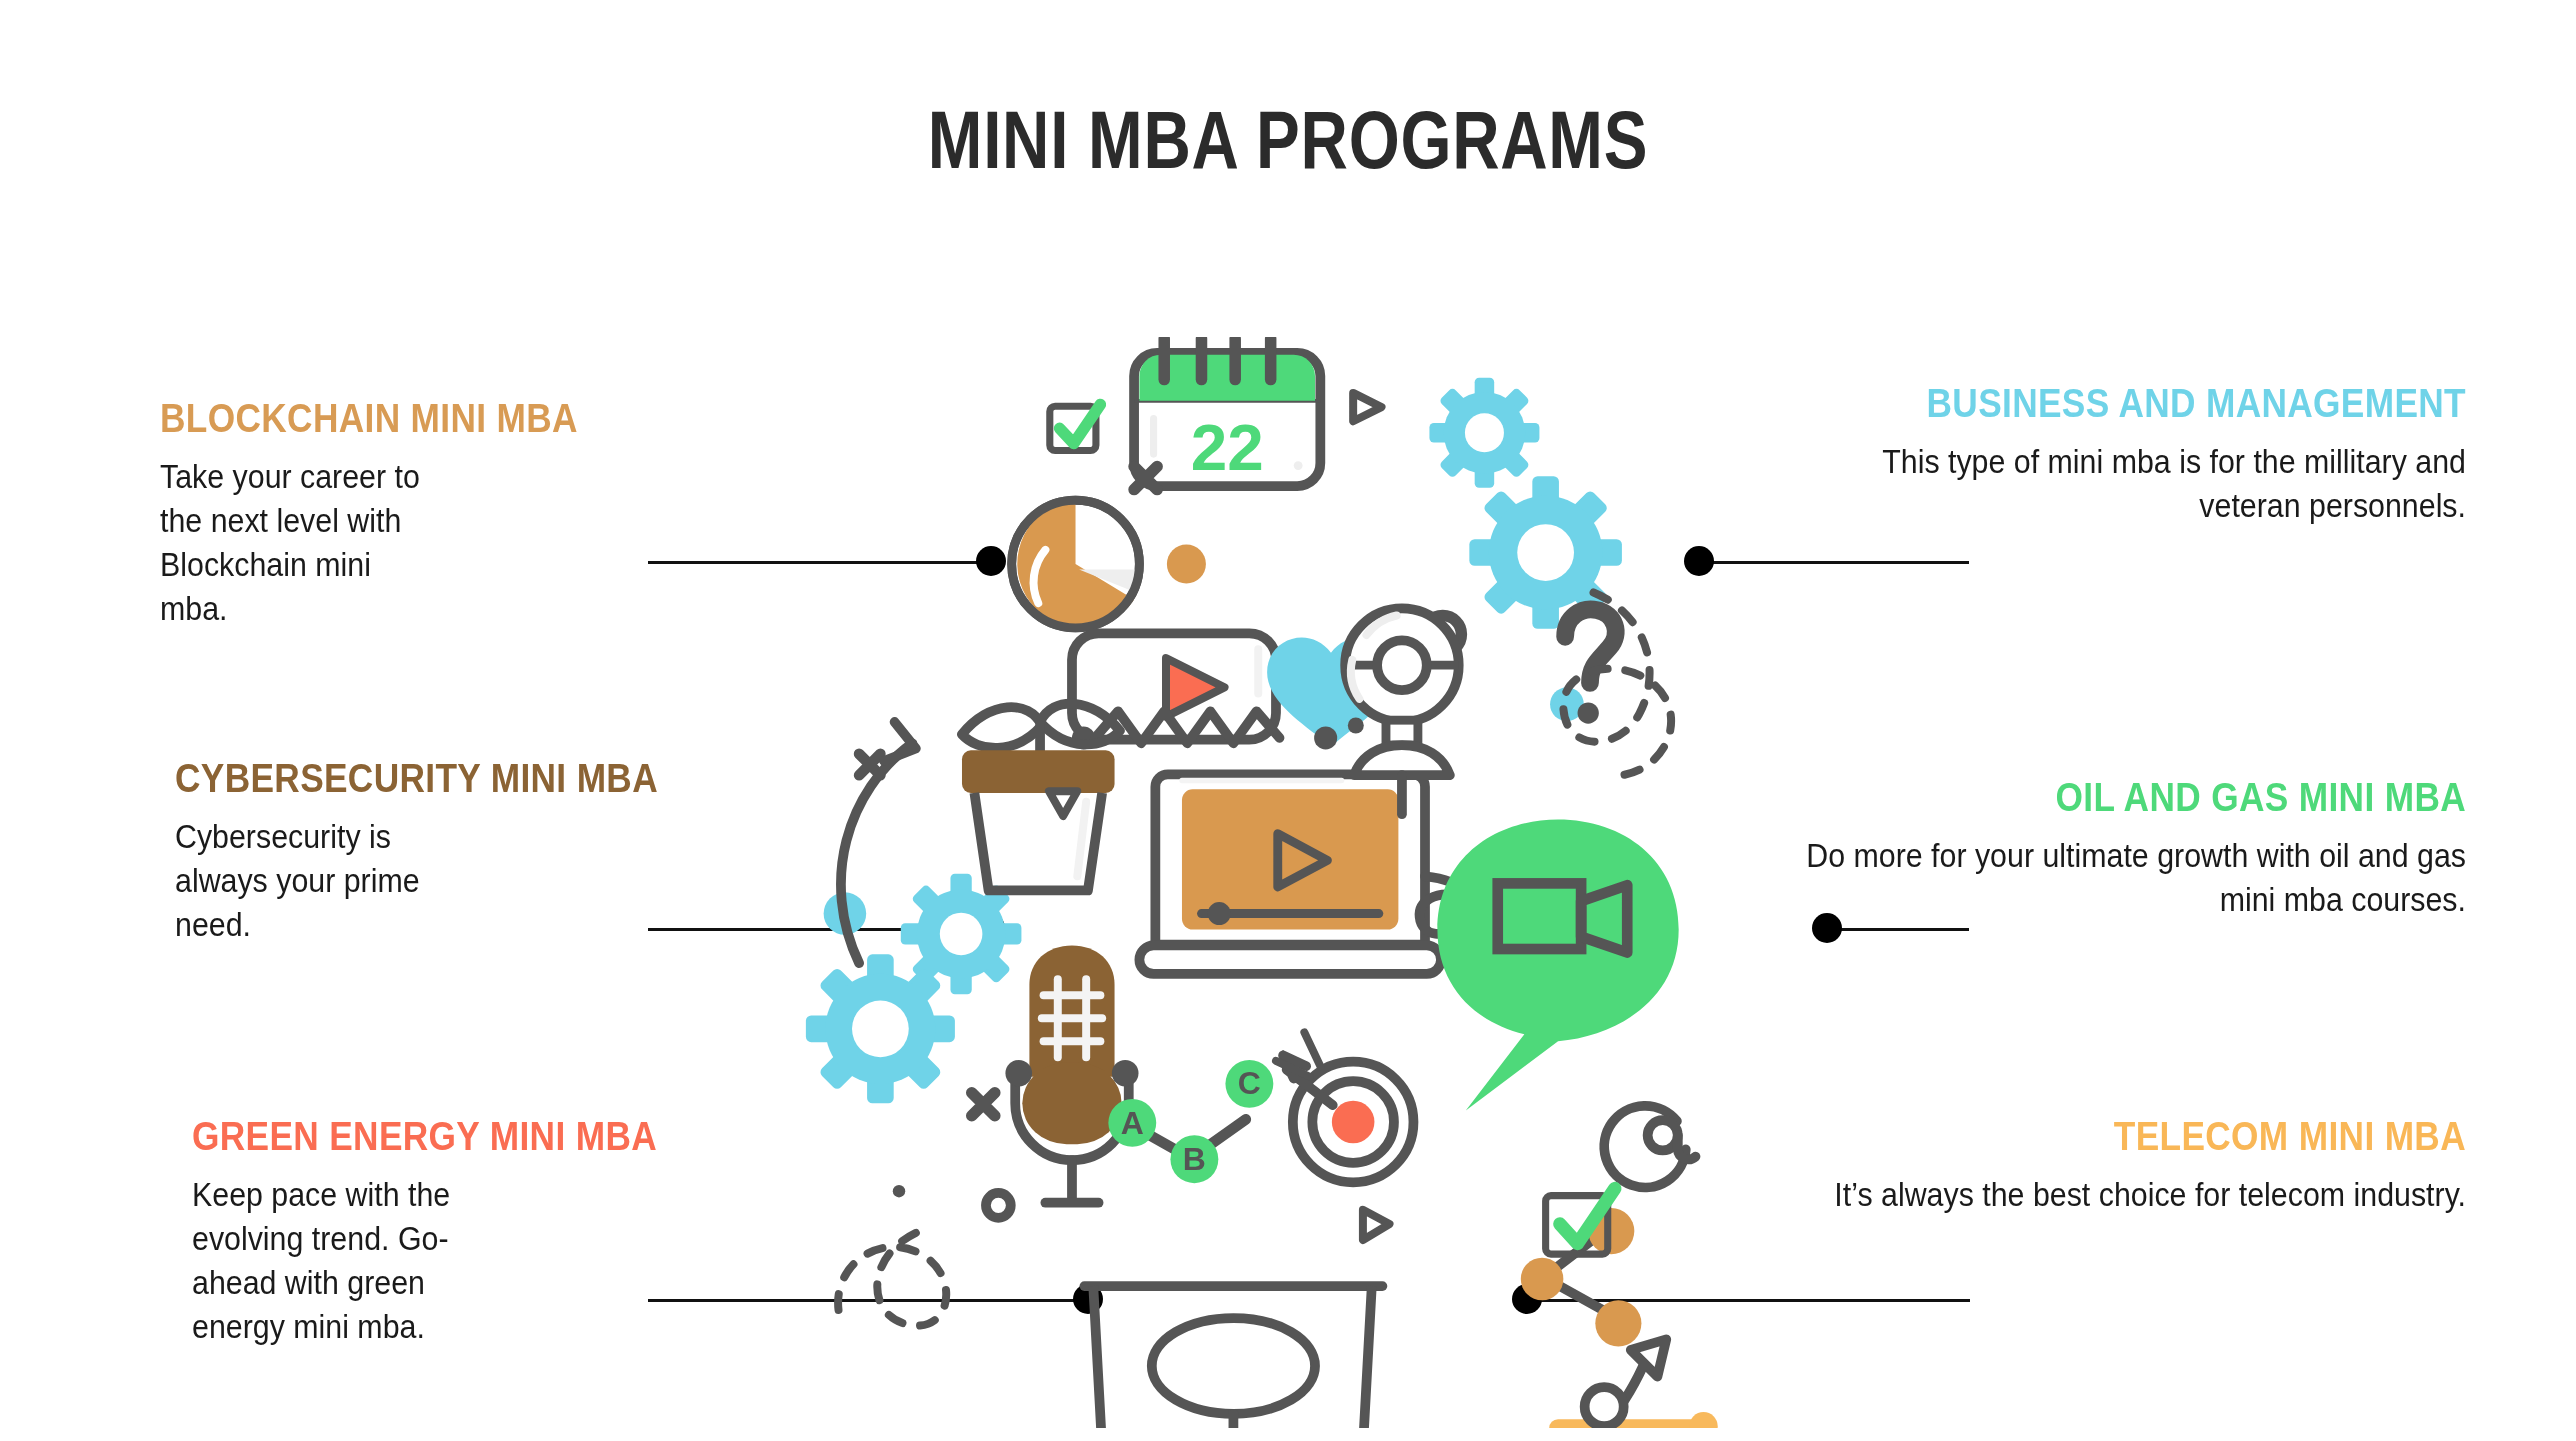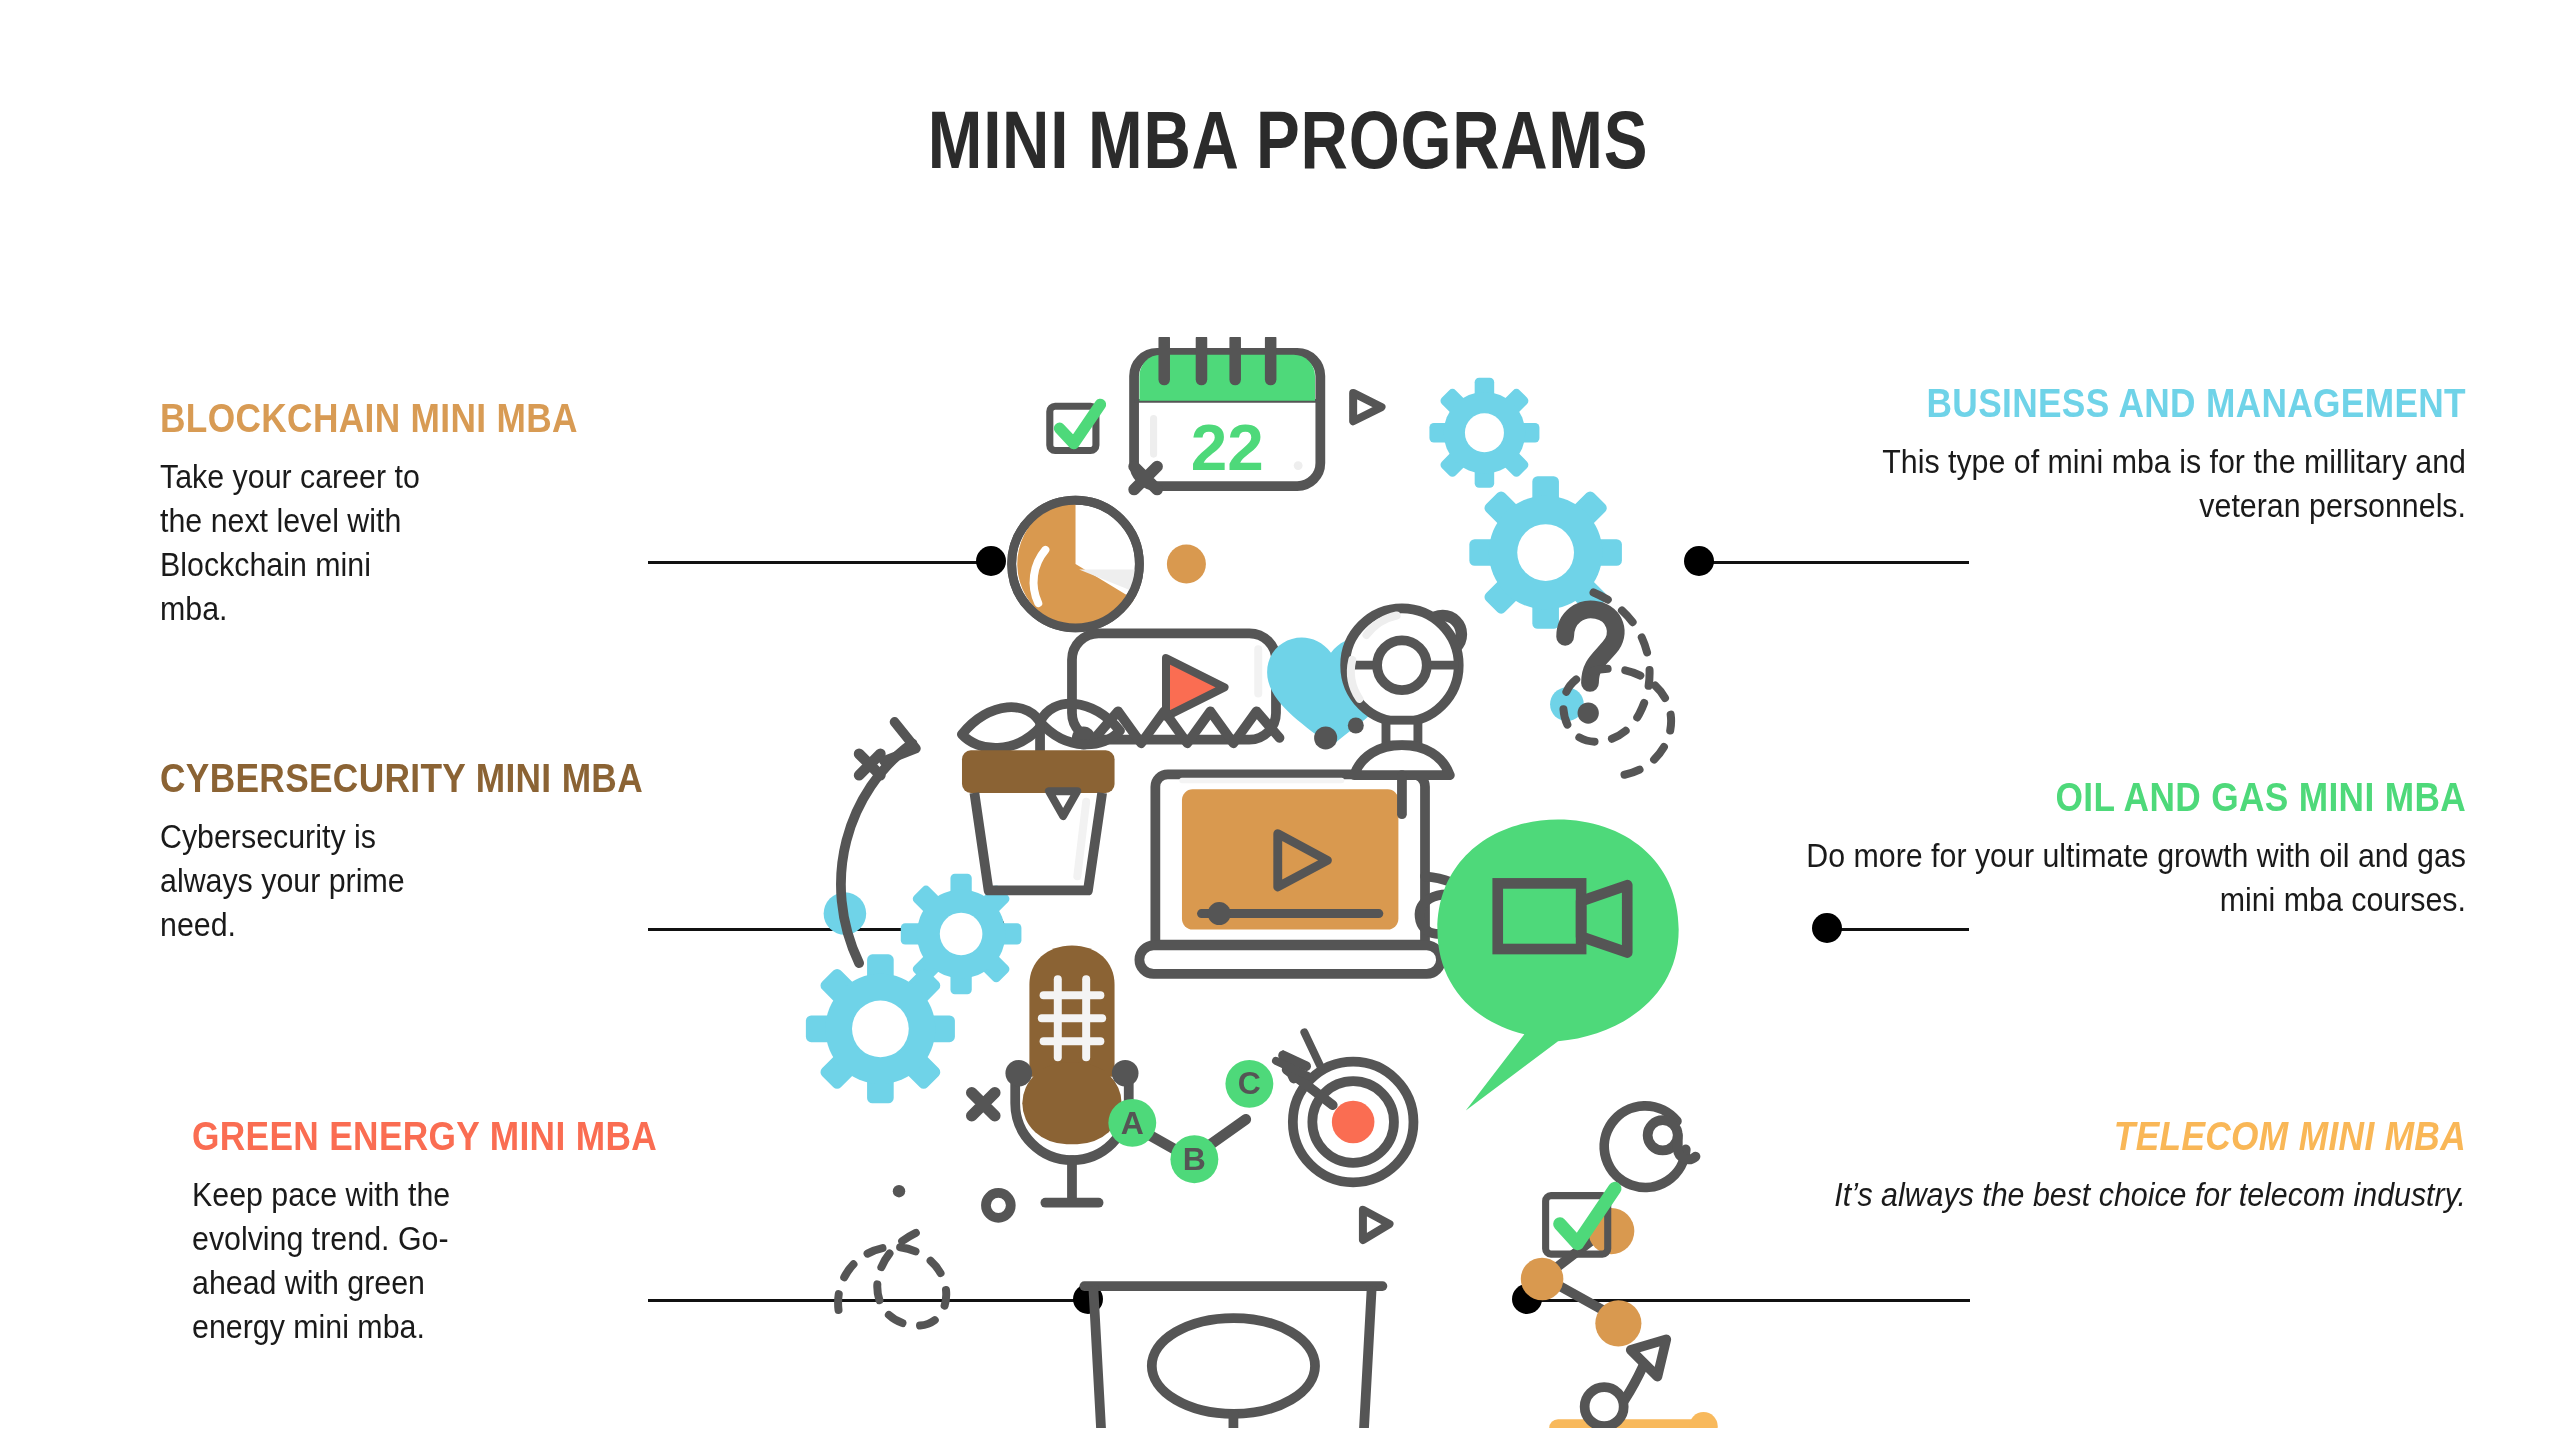--- a/index.html
+++ b/index.html
@@ -69,26 +69,26 @@
     transform: scaleX(0.92);
   }
   #col-left .block p  { transform-origin: left top; text-align: left; width: 302px;}
   #col-right .block p { transform-origin: right top; text-align: right; width: 100%;}
 
   #col-left  .block h2 { text-align: left; }
   #col-right .block h2 { text-align: right; }
 
   
   #blk-blockchain  { top: 398px; }
-  #blk-cyber       { top: 758px; }
+  #blk-cyber       { top: 758px; margin-left: 15px; }
   #blk-green       { top: 1116px; margin-left: 32px; }
   
   #blk-business    { top: 383px; }
   #blk-oilgas      { top: 758px; margin-top: 19px; }
-  #blk-telecom     { top: 1116px; font-style: italic; }
+  #blk-telecom     { top: 1116px; }
 
   
   .connector {
     position: absolute;
     height: 2.7px;
     background: #111111;
   }
   .conn-dot {
     position: absolute;
     width: 30px; height: 30px;

